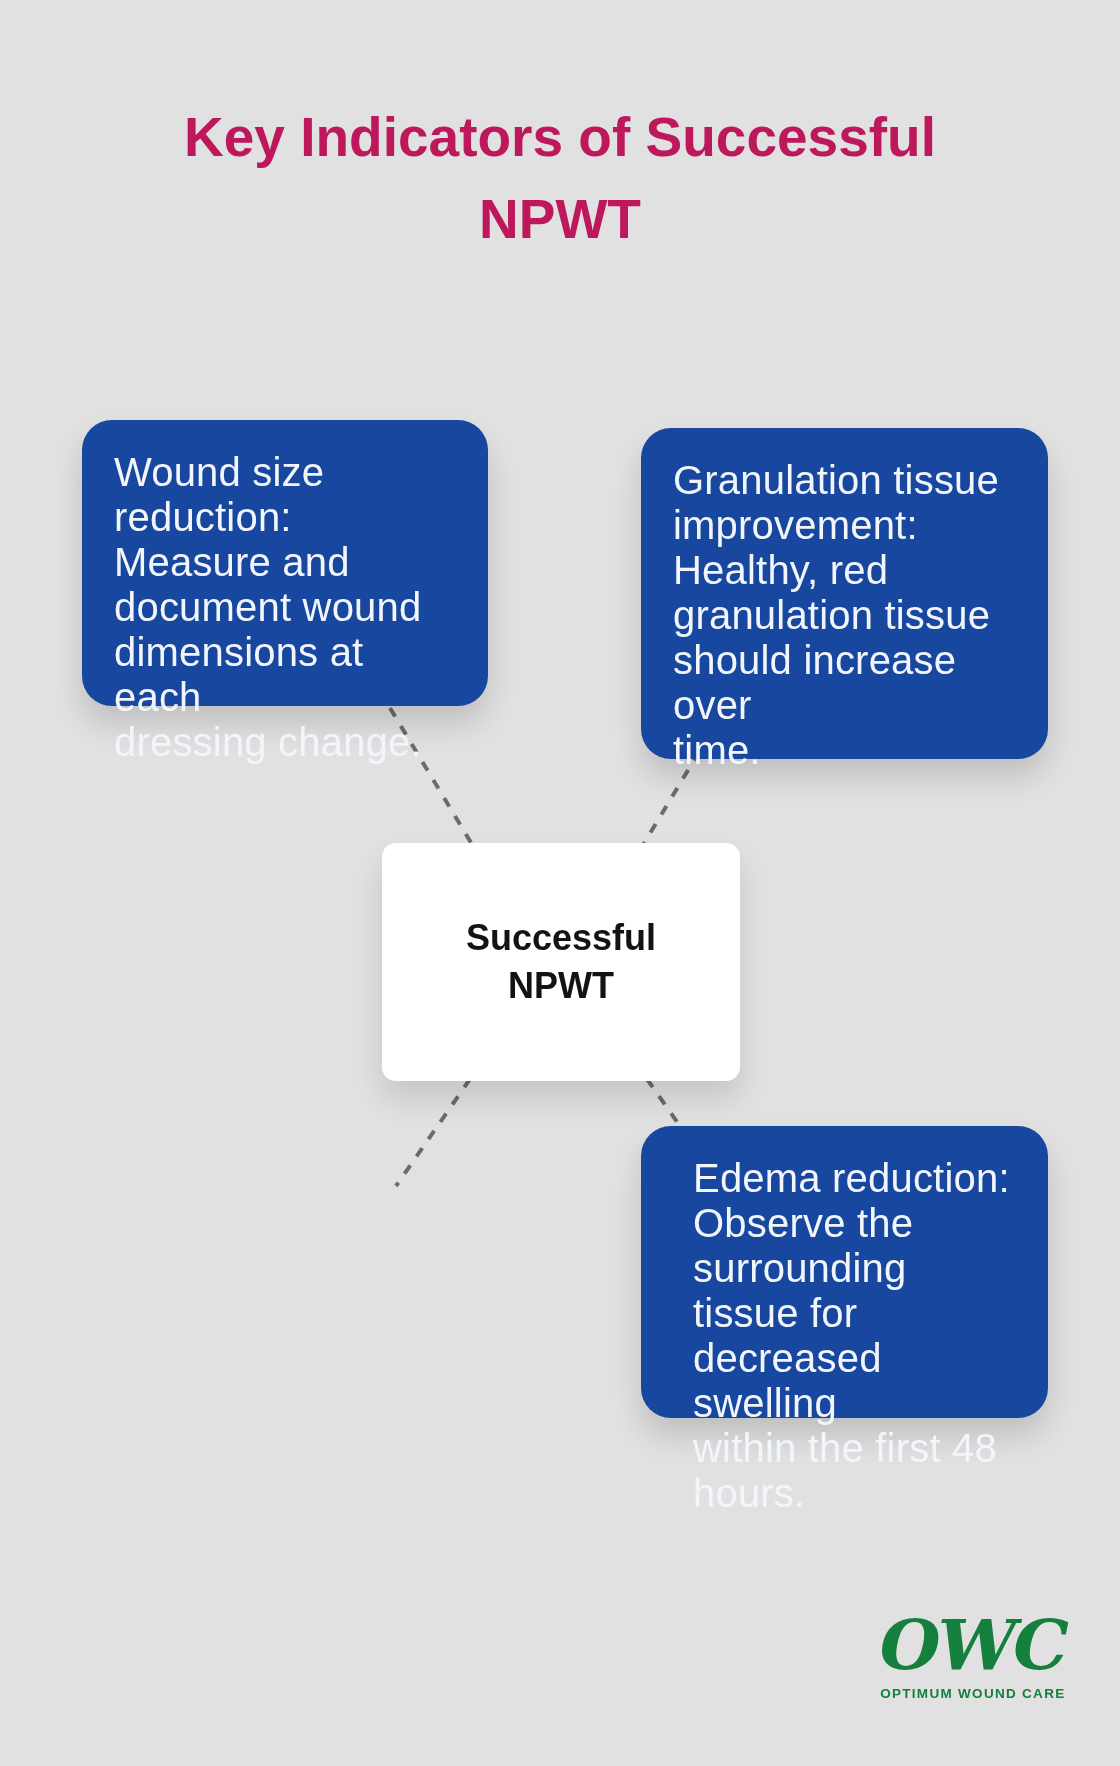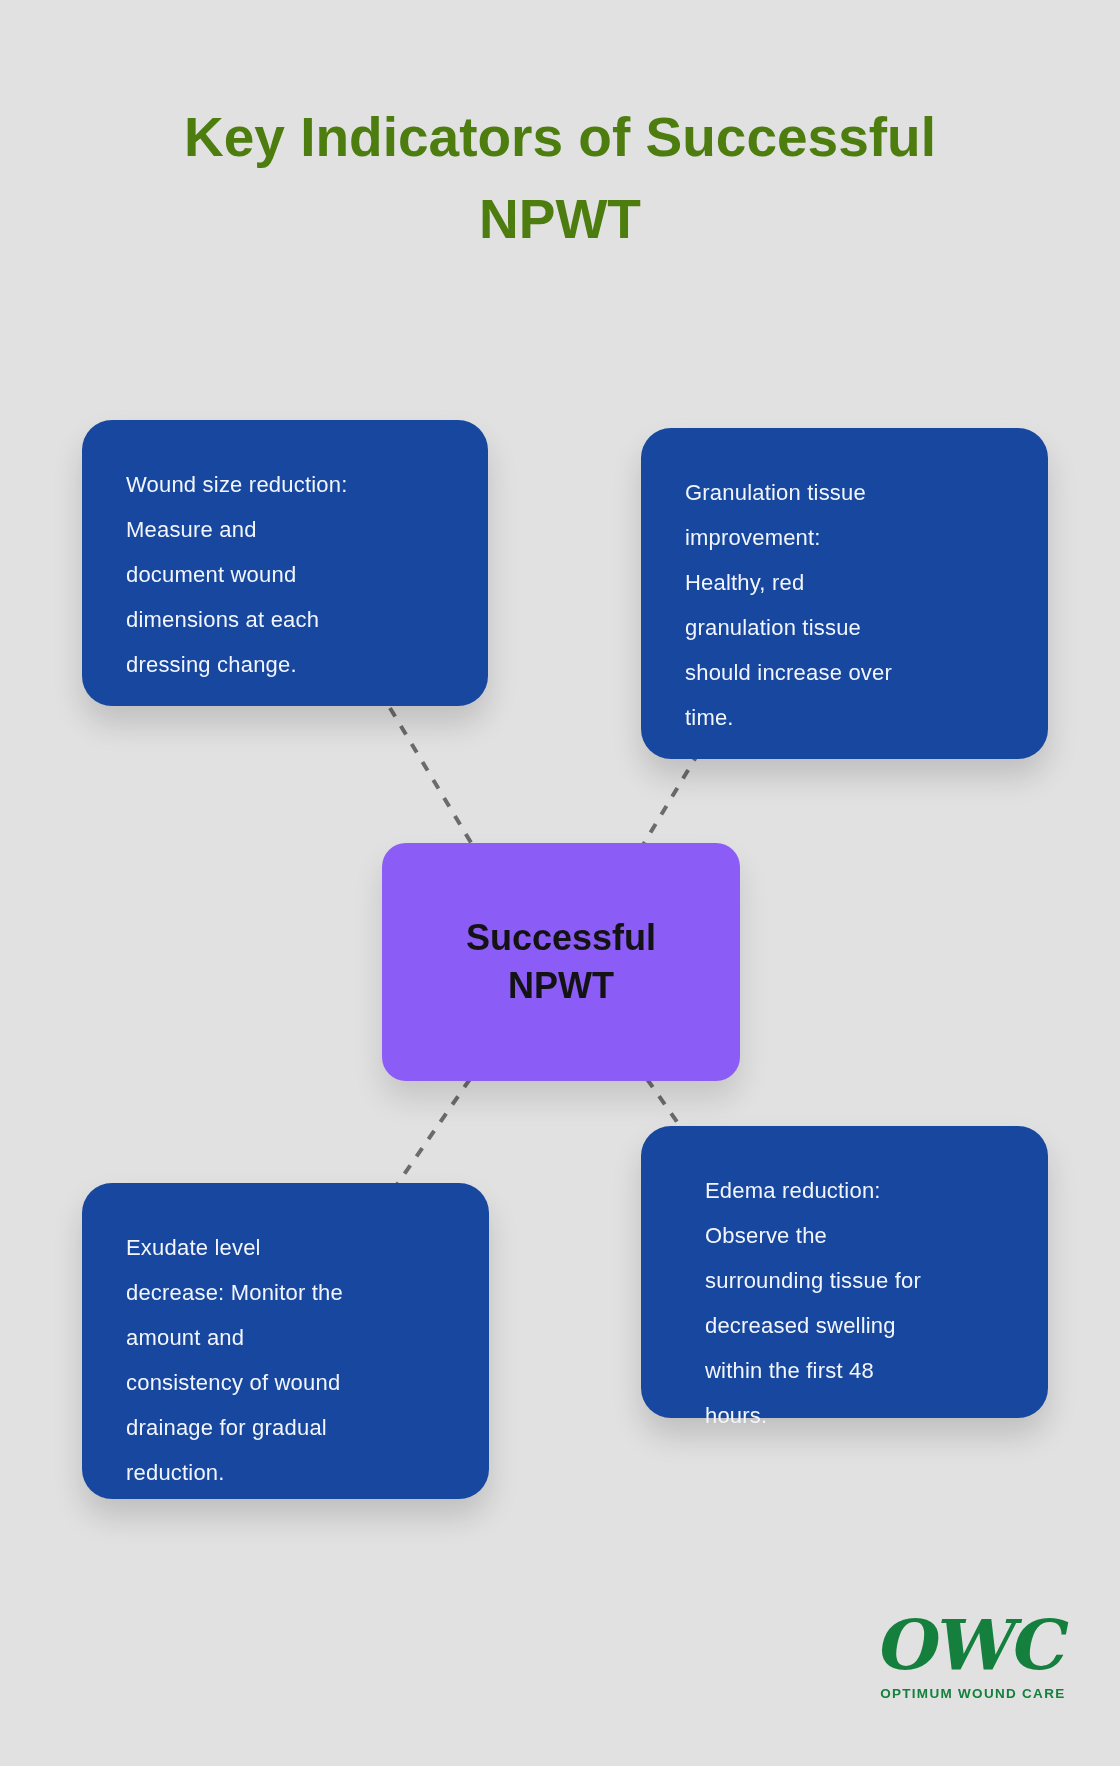--- a/index.html
+++ b/index.html
@@ -19,59 +19,59 @@
   .title {
     position: absolute;
     top: 96px;
     left: 0;
     width: 1120px;
     margin: 0;
     text-align: center;
     font-size: 55px;
     font-weight: 700;
     line-height: 82px;
-    color: #4d7c0f;
+    color: #be185d;
     letter-spacing: 0px;
   }
   .connectors {
     position: absolute;
     top: 0;
     left: 0;
     z-index: 1;
   }
   .node {
     position: absolute;
     z-index: 2;
     background: #17479e;
     border-radius: 30px;
     box-shadow: 0 18px 30px rgba(0,0,0,0.15);
     box-sizing: border-box;
     padding: 26px 28px;
   }
   .node p {
-    margin: 16px;
+    margin: 4px;
     color: #f2f6fc;
-    font-size: 22px;
+    font-size: 40px;
     line-height: 45px;
     font-weight: 400;
     letter-spacing: 0.2px;
   }
   .node-tl { left: 82px;  top: 420px;  width: 406px; height: 286px; }
   .node-tr { left: 641px; top: 428px;  width: 407px; height: 331px; }
   .node-bl { left: 82px;  top: 1183px; width: 407px; height: 316px; }
   .node-br { left: 641px; top: 1126px; width: 407px; height: 292px; padding-left: 48px; }
   .center-node {
     position: absolute;
     z-index: 2;
     left: 382px;
     top: 843px;
     width: 358px;
     height: 238px;
-    background: #8b5cf6;
-    border-radius: 24px;
+    background: #ffffff;
+    border-radius: 14px;
     box-shadow: 0 18px 30px rgba(0,0,0,0.12);
     display: flex;
     align-items: center;
     justify-content: center;
   }
   .center-node p {
     margin: 0;
     text-align: center;
     font-size: 36px;
     font-weight: 700;
@@ -122,23 +122,20 @@
   </div>
 
   <div class="node node-tr">
     <p>Granulation tissue<br>improvement:<br>Healthy, red<br>granulation tissue<br>should increase over<br>time.</p>
   </div>
 
   <div class="center-node">
     <p>Successful<br>NPWT</p>
   </div>
 
-  <div class="node node-bl">
-    <p>Exudate level<br>decrease: Monitor the<br>amount and<br>consistency of wound<br>drainage for gradual<br>reduction.</p>
-  </div>
 
   <div class="node node-br">
     <p>Edema reduction:<br>Observe the<br>surrounding tissue for<br>decreased swelling<br>within the first 48<br>hours.</p>
   </div>
 
   <div class="logo">
     <div class="logo-script">OWC</div>
     <div class="logo-tagline">OPTIMUM WOUND CARE</div>
   </div>
 

